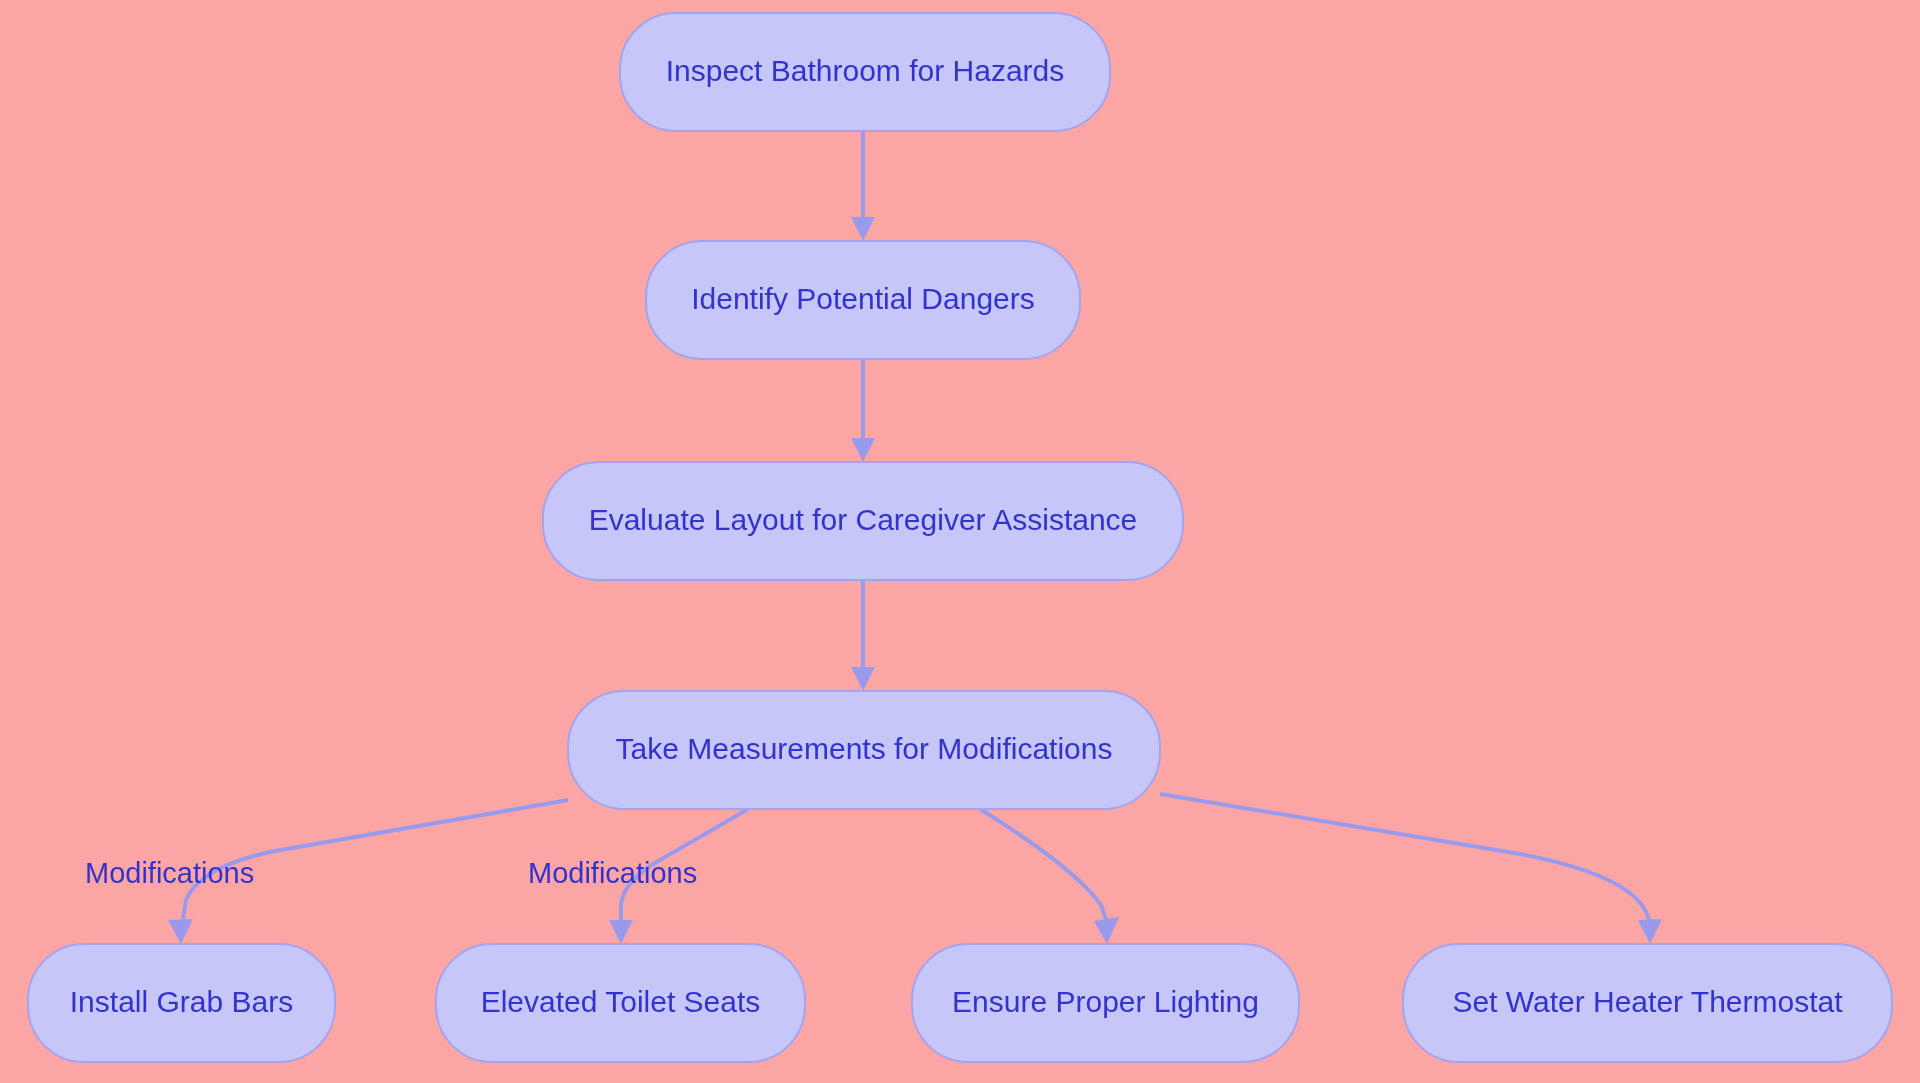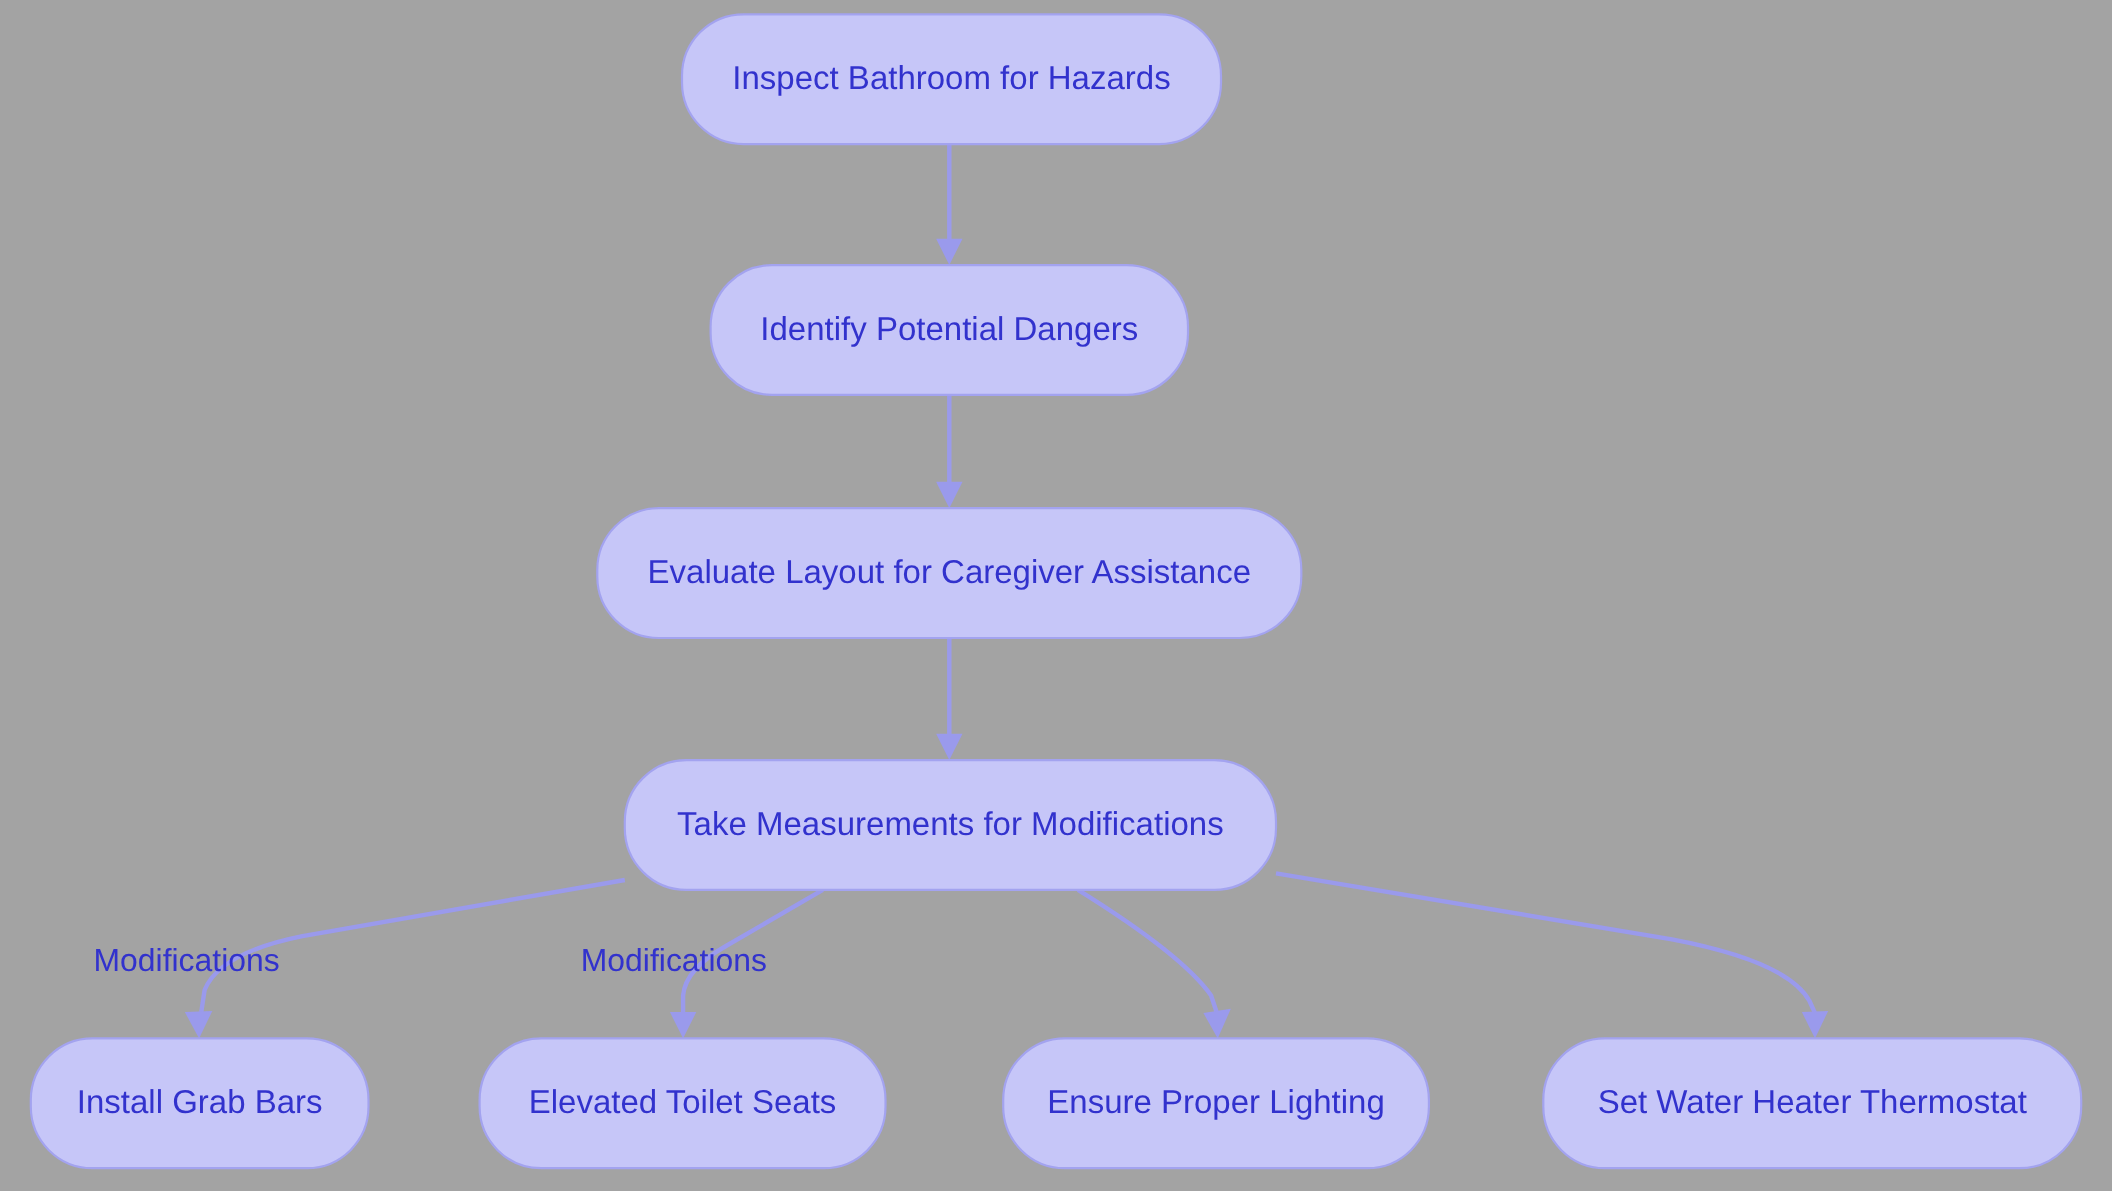--- a/index.html
+++ b/index.html
@@ -10,21 +10,21 @@
   body {
     width: 1920px;
     height: 1083px;
     overflow: hidden;
     font-family: "Liberation Sans", sans-serif;
   }
   #flowchart-root {
     position: relative;
     width: 1920px;
     height: 1083px;
-    background: #a3a3a3;
+    background: #fca5a5;
   }
   #flow-svg {
     position: absolute;
     top: 0;
     left: 0;
     width: 1920px;
     height: 1083px;
     display: block;
   }
   .node-rect {

